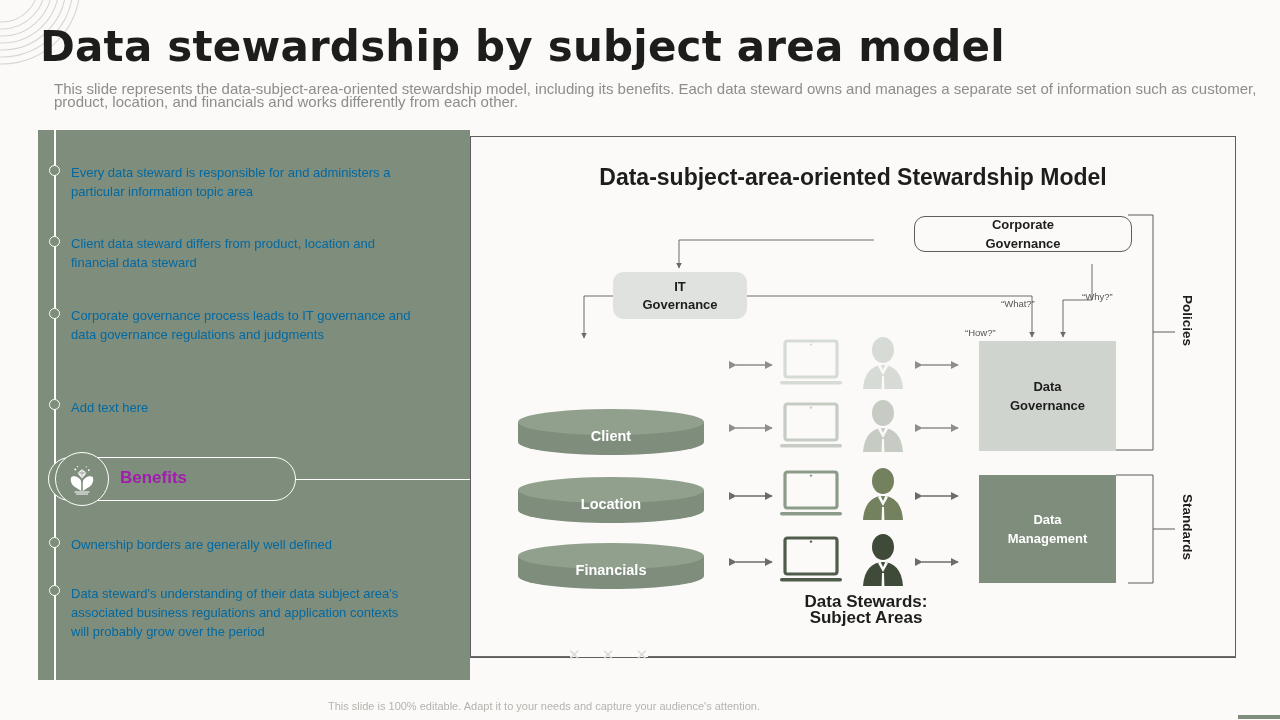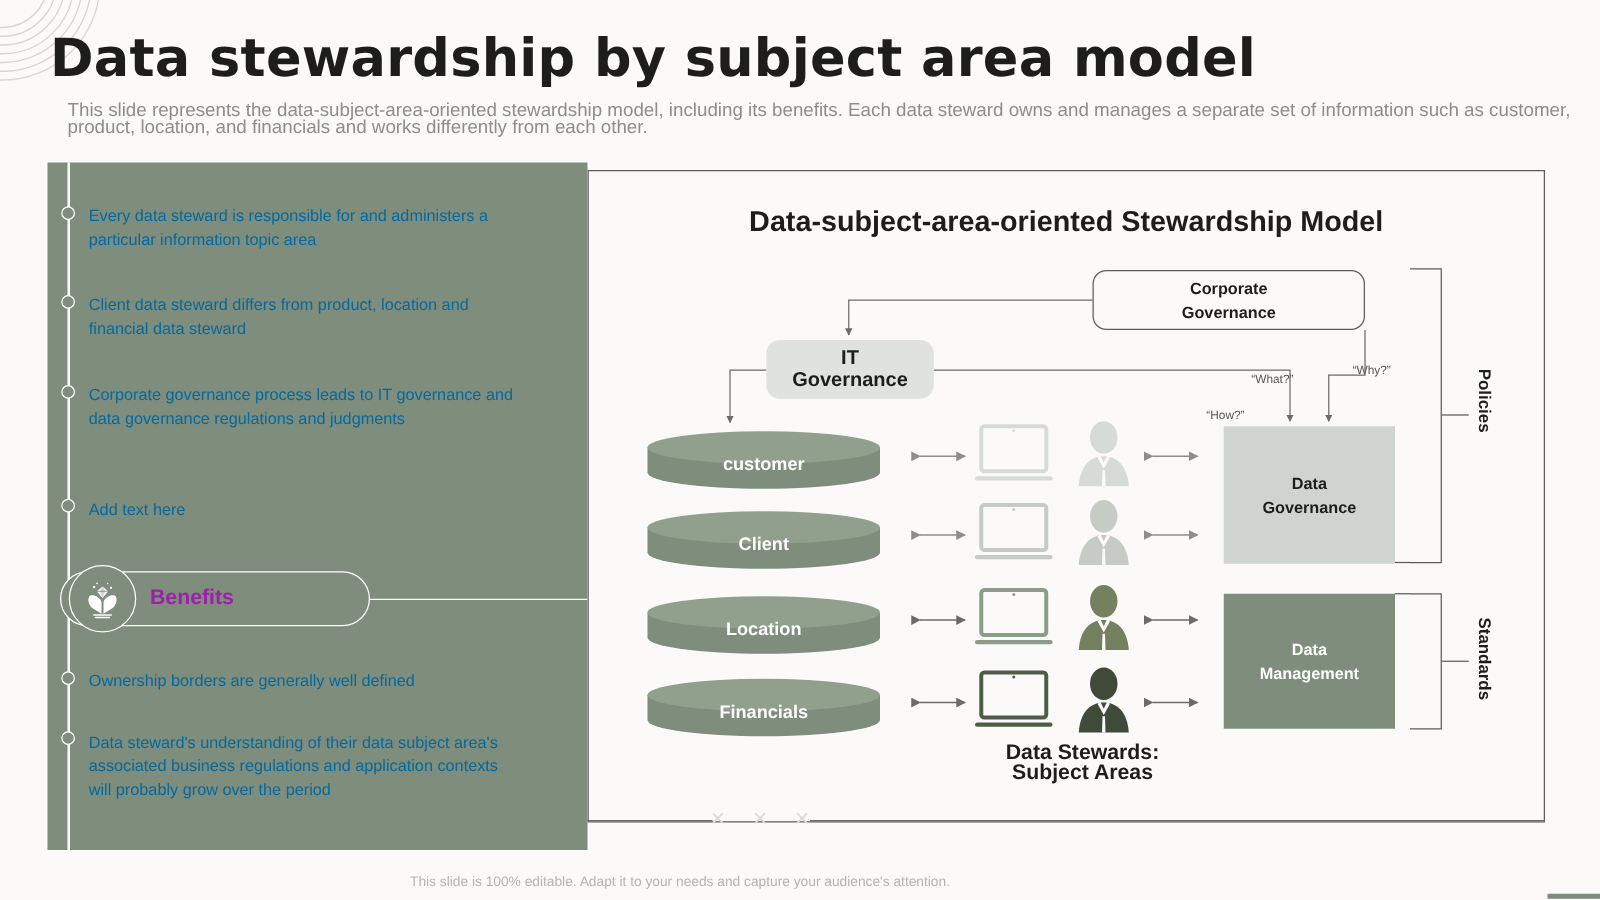--- a/index.html
+++ b/index.html
@@ -80,34 +80,34 @@
     background: #fbfaf8;
   }
   .diagram-title {
     position: absolute; left: 470px; top: 164px; width: 766px;
     text-align: center; font-size: 23px; font-weight: bold;
     color: #1d1d1b; font-family: "Liberation Sans", sans-serif;
   }
 
   
   .corp-gov {
-    position: absolute; left: 874px; top: 216px;
-    width: 218px; height: 48px;
+    position: absolute; left: 914px; top: 216px;
+    width: 218px; height: 36px;
     border: 1.2px solid #5d5d5d; border-radius: 11px;
     background: #fbfaf8;
     display: flex; align-items: center; justify-content: center;
     text-align: center; font-size: 13px; font-weight: bold; line-height: 19px;
     color: #1d1d1b;
   }
   .it-gov {
     position: absolute; left: 613px; top: 272px;
     width: 134px; height: 47px;
     border-radius: 11px; background: #dfe2de;
     display: flex; align-items: center; justify-content: center;
-    text-align: center; font-size: 16px; font-weight: bold; line-height: 18px;
+    text-align: center; font-size: 13px; font-weight: bold; line-height: 18px;
     color: #1d1d1b;
   }
   .dgov-box {
     position: absolute; left: 979px; top: 341px;
     width: 137px; height: 110px; background: #cfd4cf;
     display: flex; align-items: center; justify-content: center;
     text-align: center; font-size: 13px; font-weight: bold; line-height: 19px;
     color: #1d1d1b;
   }
   .dmgmt-box {
@@ -291,27 +291,20 @@
     <span>
       <span>IT</span><br>
       <span>Governance</span>
     </span>
   </div>
 
   <div class="qlabel" style="left:1001px; top:298px;">“What?”</div>
   <div class="qlabel" style="left:1082px; top:291px;">“Why?”</div>
   <div class="qlabel" style="left:965px; top:327px;">“How?”</div>
 
-  <div class="cyl" style="left:518px; top:345px;">
-    <svg width="186" height="46" viewBox="0 0 186 46">
-      <path d="M0,13 L0,33 A93,13 0 0 0 186,33 L186,13 Z" fill="#7f8d7c"></path>
-      <ellipse cx="93" cy="13" rx="93" ry="13" fill="#91a08d"></ellipse>
-    </svg>
-    <div class="cyl-label">customer</div>
-  </div>
 
   <div class="cyl" style="left:518px; top:409px;">
     <svg width="186" height="46" viewBox="0 0 186 46">
       <path d="M0,13 L0,33 A93,13 0 0 0 186,33 L186,13 Z" fill="#7f8d7c"></path>
       <ellipse cx="93" cy="13" rx="93" ry="13" fill="#91a08d"></ellipse>
     </svg>
     <div class="cyl-label">Client</div>
   </div>
 
   <div class="cyl" style="left:518px; top:477px;">

